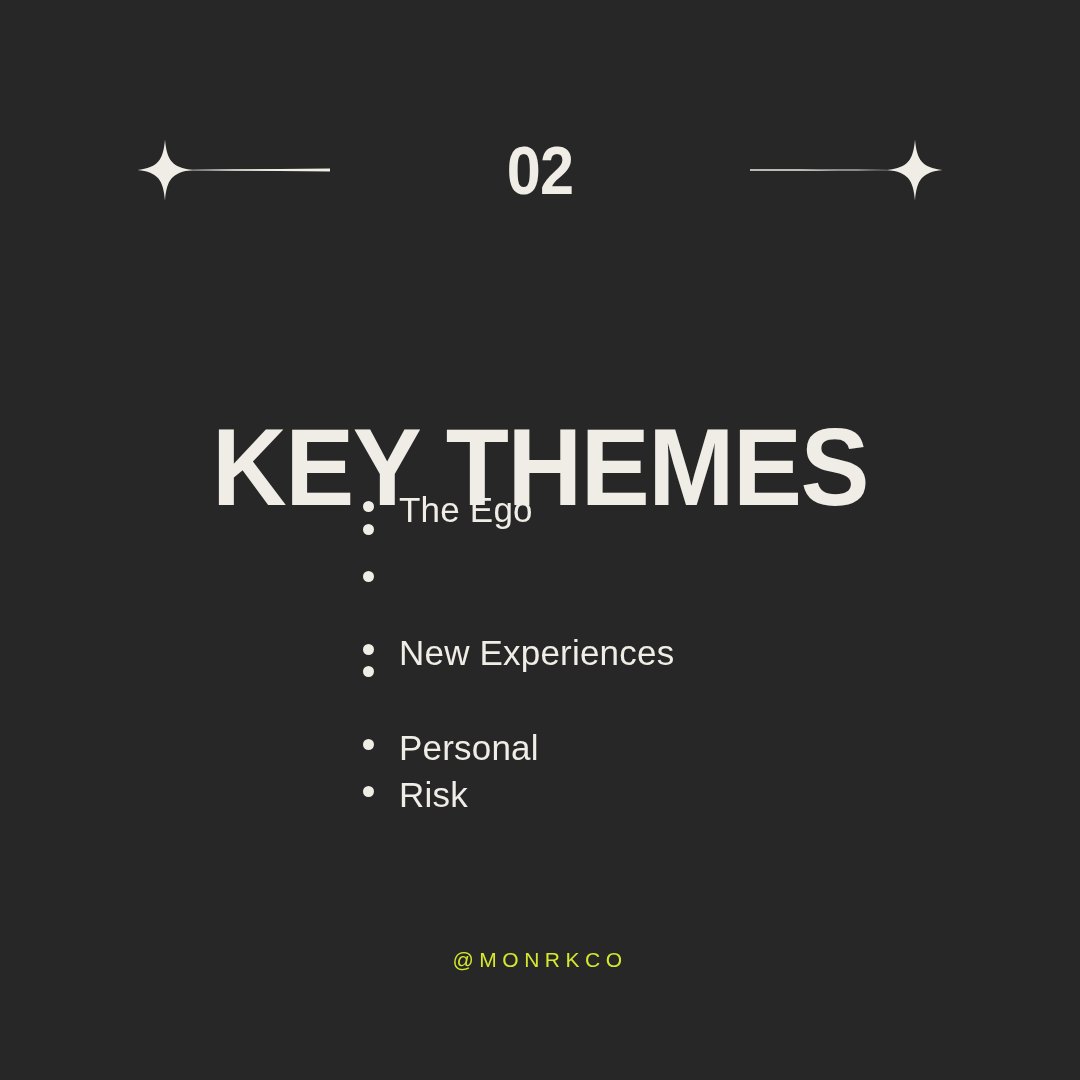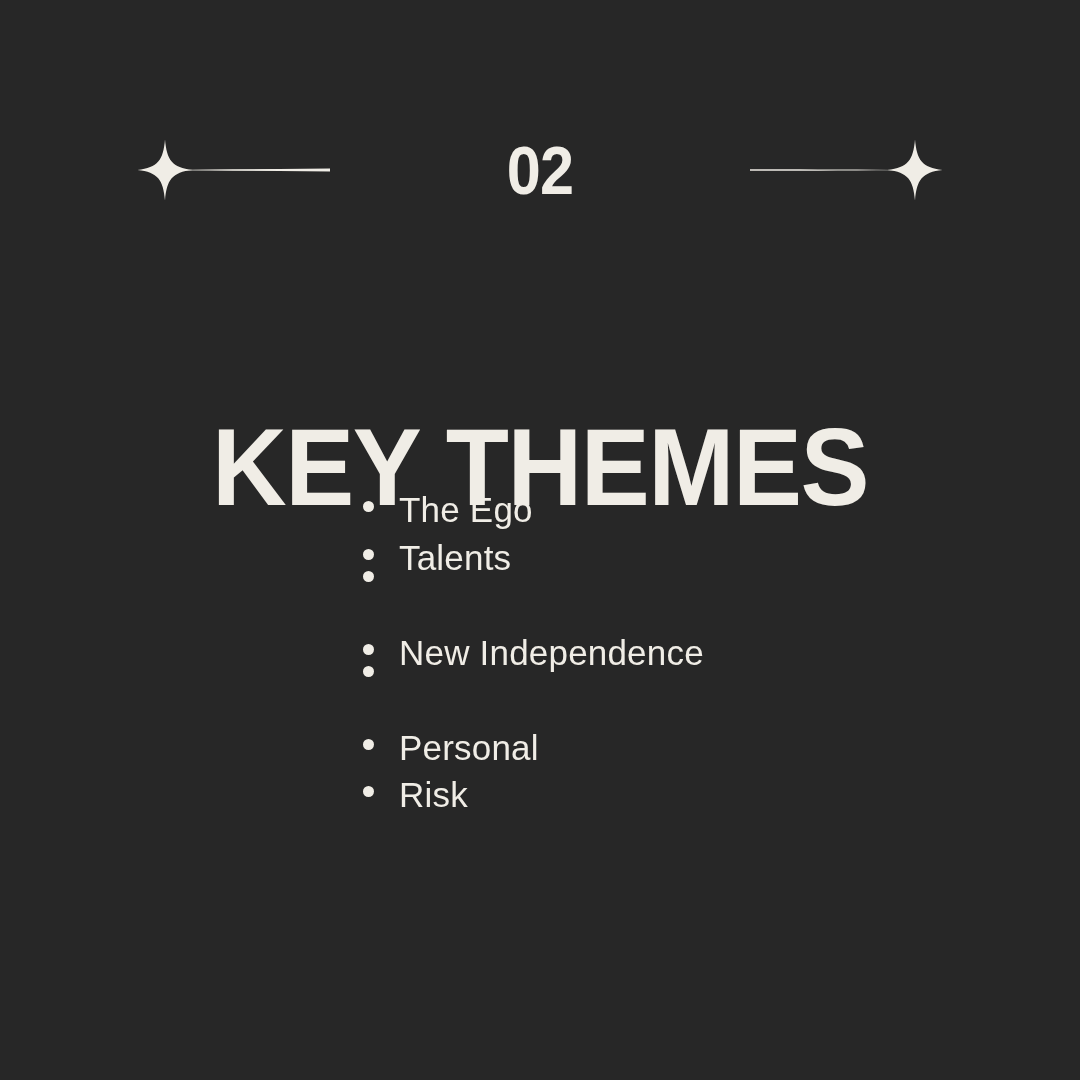--- a/index.html
+++ b/index.html
@@ -163,36 +163,36 @@
 
   <h1 class="title">KEY THEMES</h1>
 
   <ul class="theme-list">
     <li class="theme-item">
       <span class="bullet-dot"></span>
       <span class="theme-label">The Ego</span>
     </li>
     <li class="theme-item">
       <span class="bullet-dot"></span>
-      <span class="theme-label">Talents</span>
     </li>
     <li class="theme-item">
       <span class="bullet-dot"></span>
     </li>
     <li class="theme-item">
       <span class="bullet-dot"></span>
-      <span class="theme-label">New Independence</span>
+      <span class="theme-label">New Experiences</span>
     </li>
     <li class="theme-item">
       <span class="bullet-dot"></span>
     </li>
     <li class="theme-item">
       <span class="bullet-dot"></span>
       <span class="theme-label">Personal</span>
     </li>
     <li class="theme-item">
       <span class="bullet-dot"></span>
       <span class="theme-label">Risk</span>
     </li>
   </ul>
 
+  <div class="footer-handle">@MONRKCO</div>
 
 </div>
 
 </body></html>

